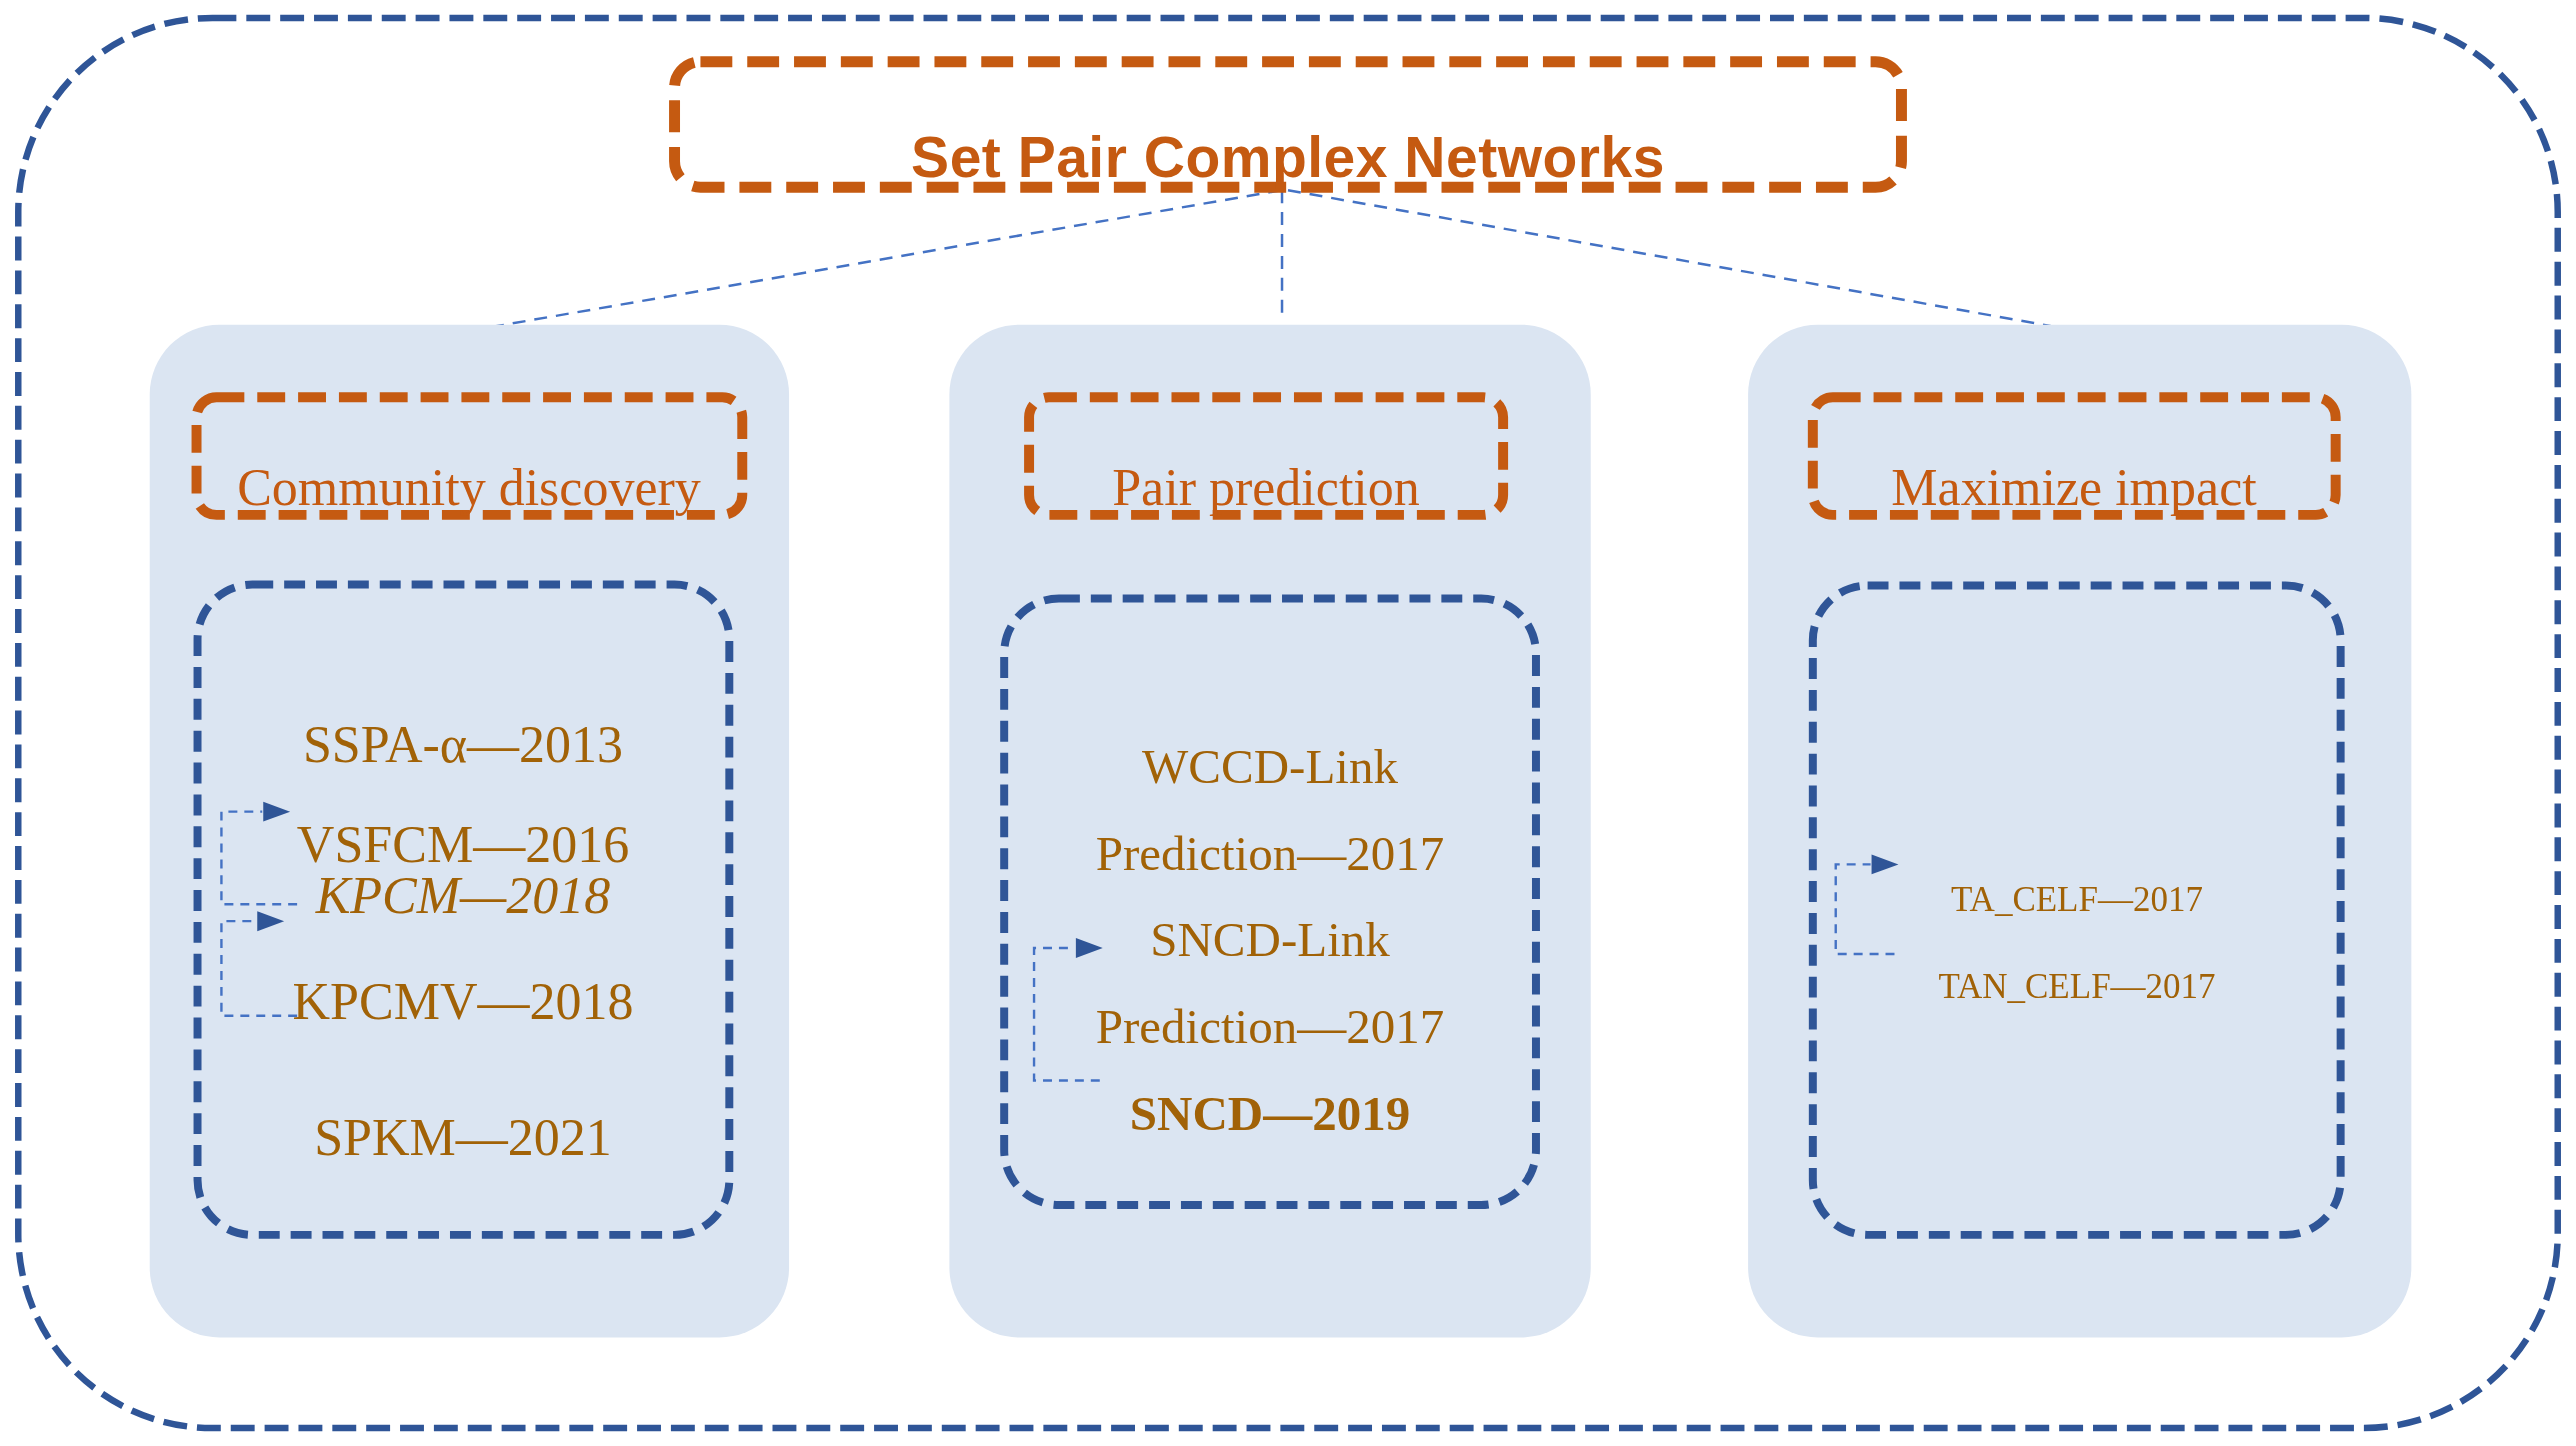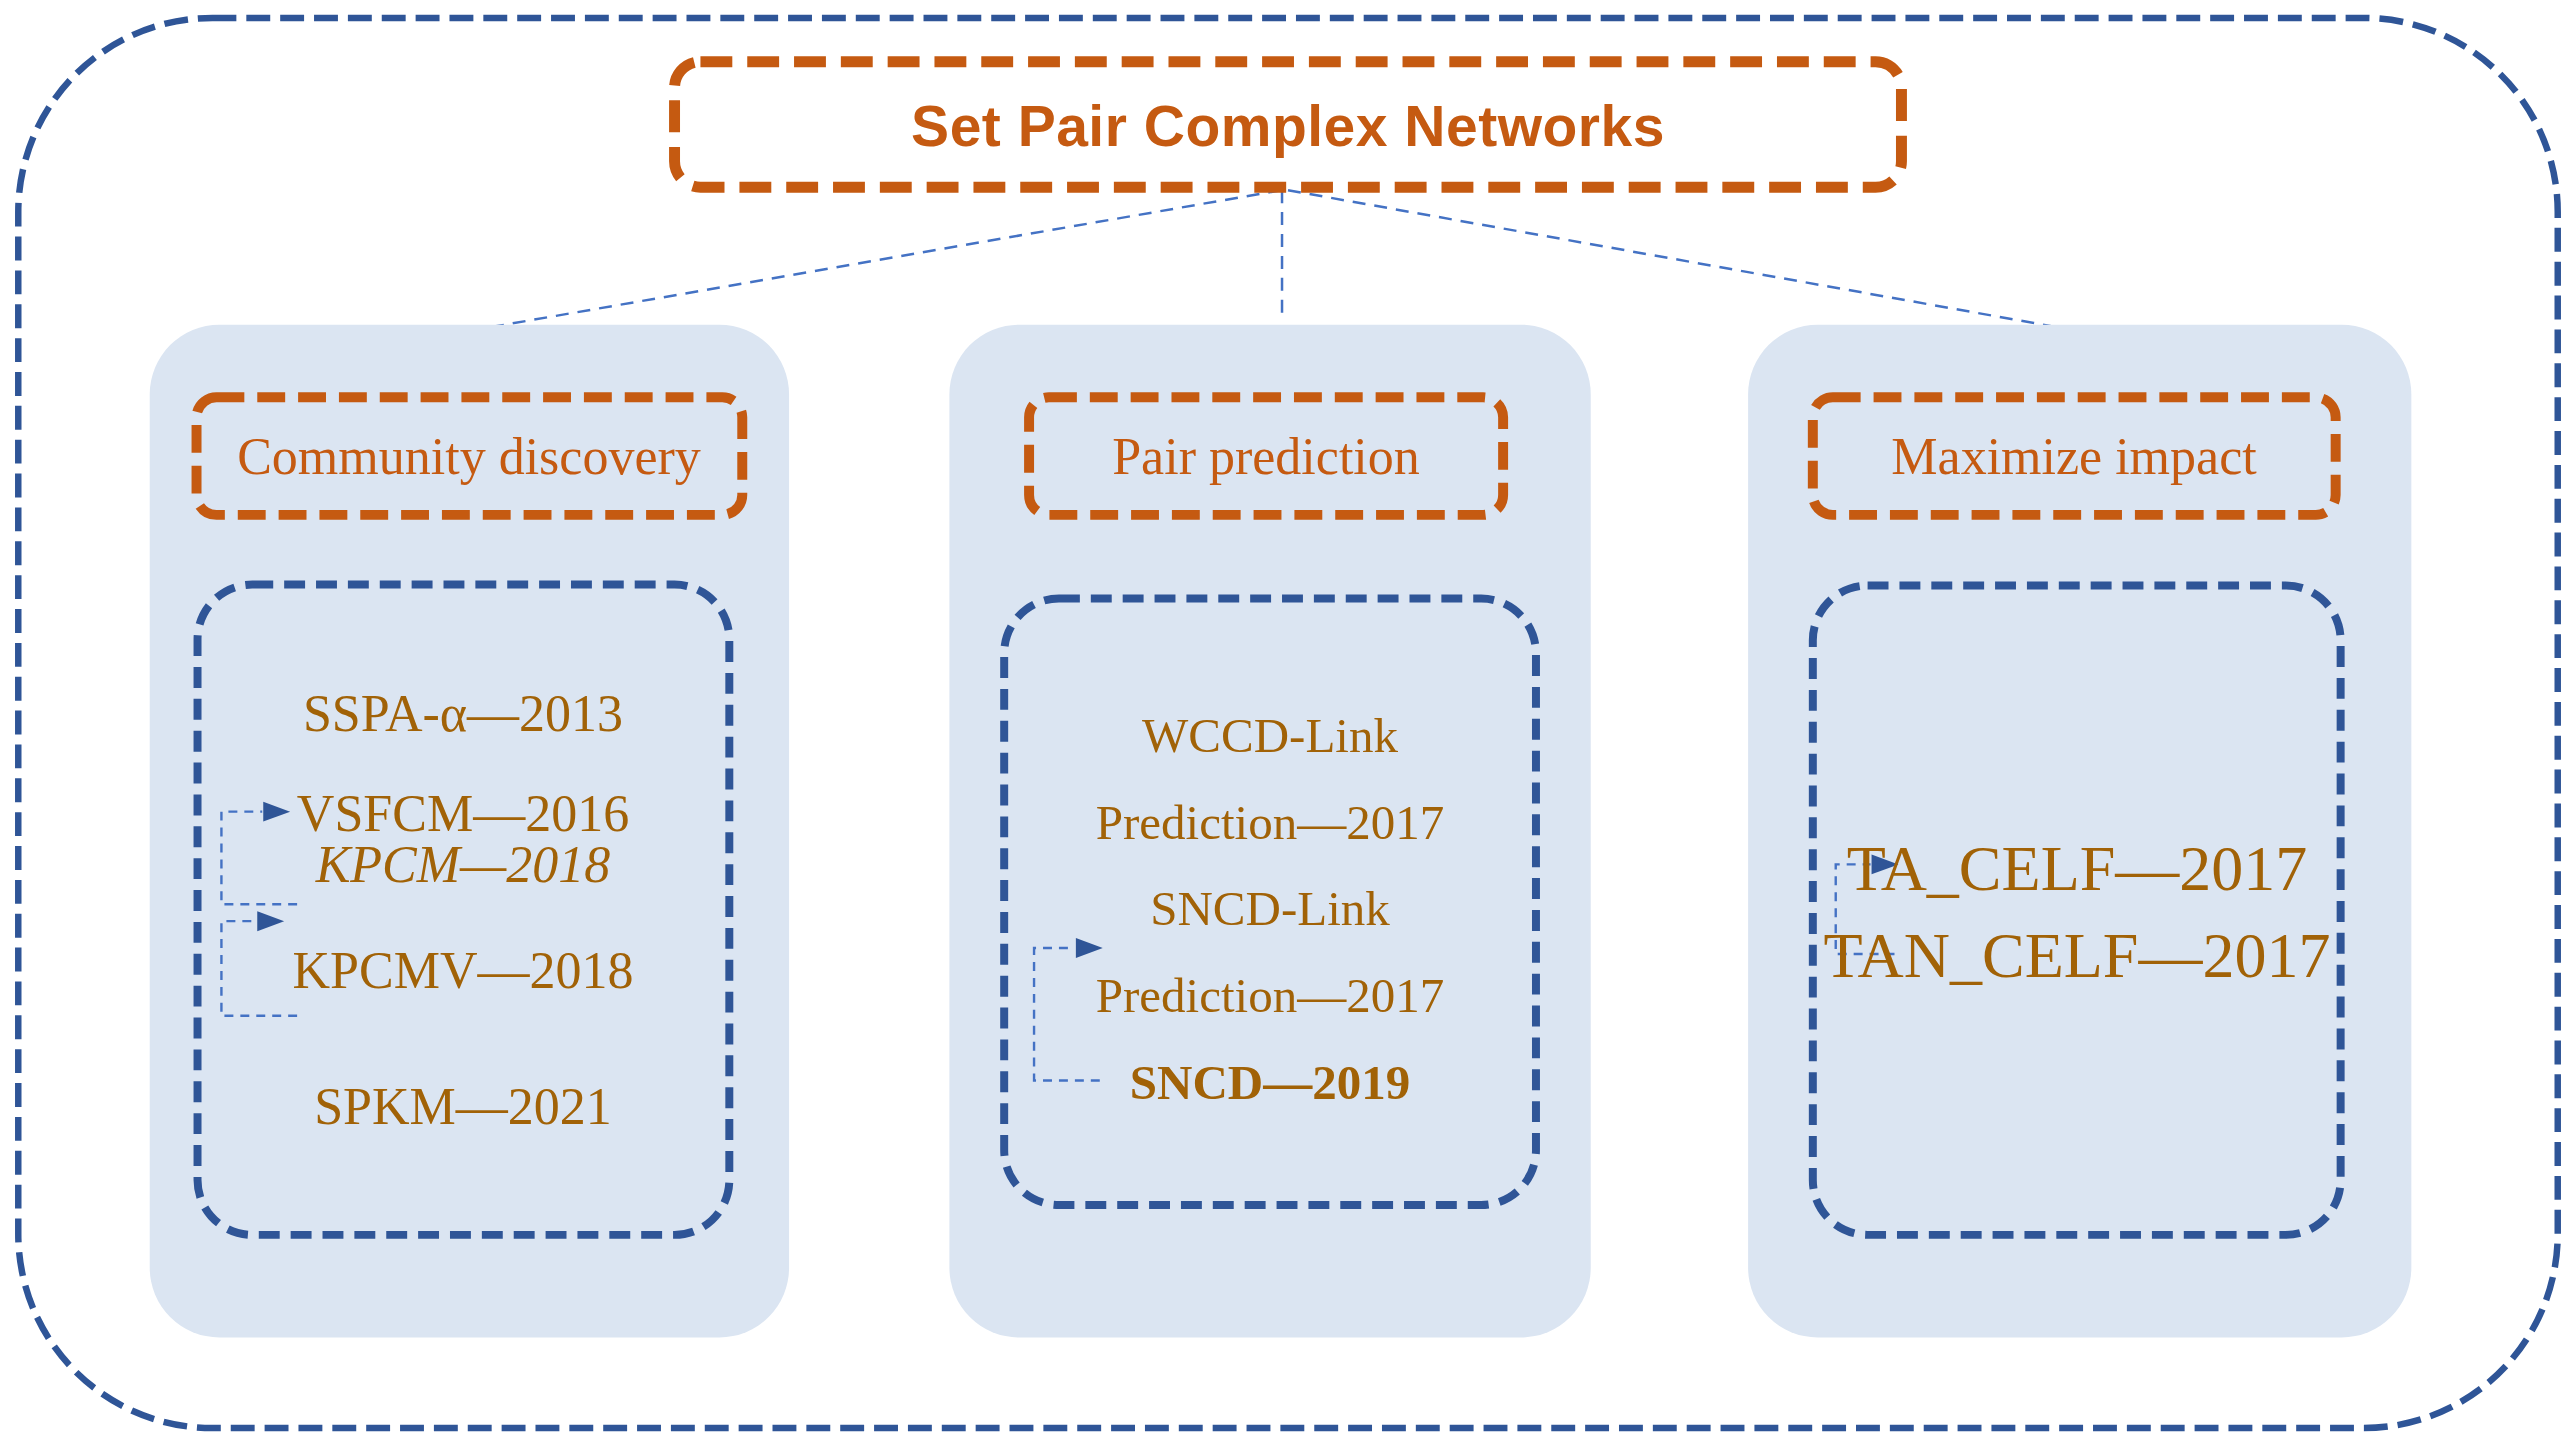--- a/index.html
+++ b/index.html
@@ -20,40 +20,41 @@
     left: 0;
     top: 0;
     width: 2576px;
     height: 1446px;
   }
   .ctext {
     position: absolute;
     transform: translate(-50%, -50%);
     white-space: nowrap;
     line-height: 1.1;
+    margin-top: 31px;
   }
   .title-text {
     font-family: "Liberation Sans", sans-serif;
     font-weight: bold;
     font-size: 57px;
     color: #C55A11;
     letter-spacing: 0.5px;
   }
   .header-text {
     font-family: "Liberation Serif", serif;
     font-size: 52px;
     color: #C55A11;
   }
   .item-text {
     font-family: "Liberation Serif", serif;
     color: #a16207;
   }
   .items-community { font-size: 52px; }
   .items-link     { font-size: 49px; }
-  .items-impact   { font-size: 64px; }
+  .items-impact   { font-size: 35px; }
 </style>
 </head>
 <body>
 
 <div class="canvas">
 
   <svg class="layer" viewBox="0 0 2586 1452" xmlns="http://www.w3.org/2000/svg">
 
     <rect x="18" y="18" width="2550" height="1416" rx="195" fill="none" stroke="#2F5597" stroke-width="6.5" stroke-dasharray="24 10"></rect>
 

